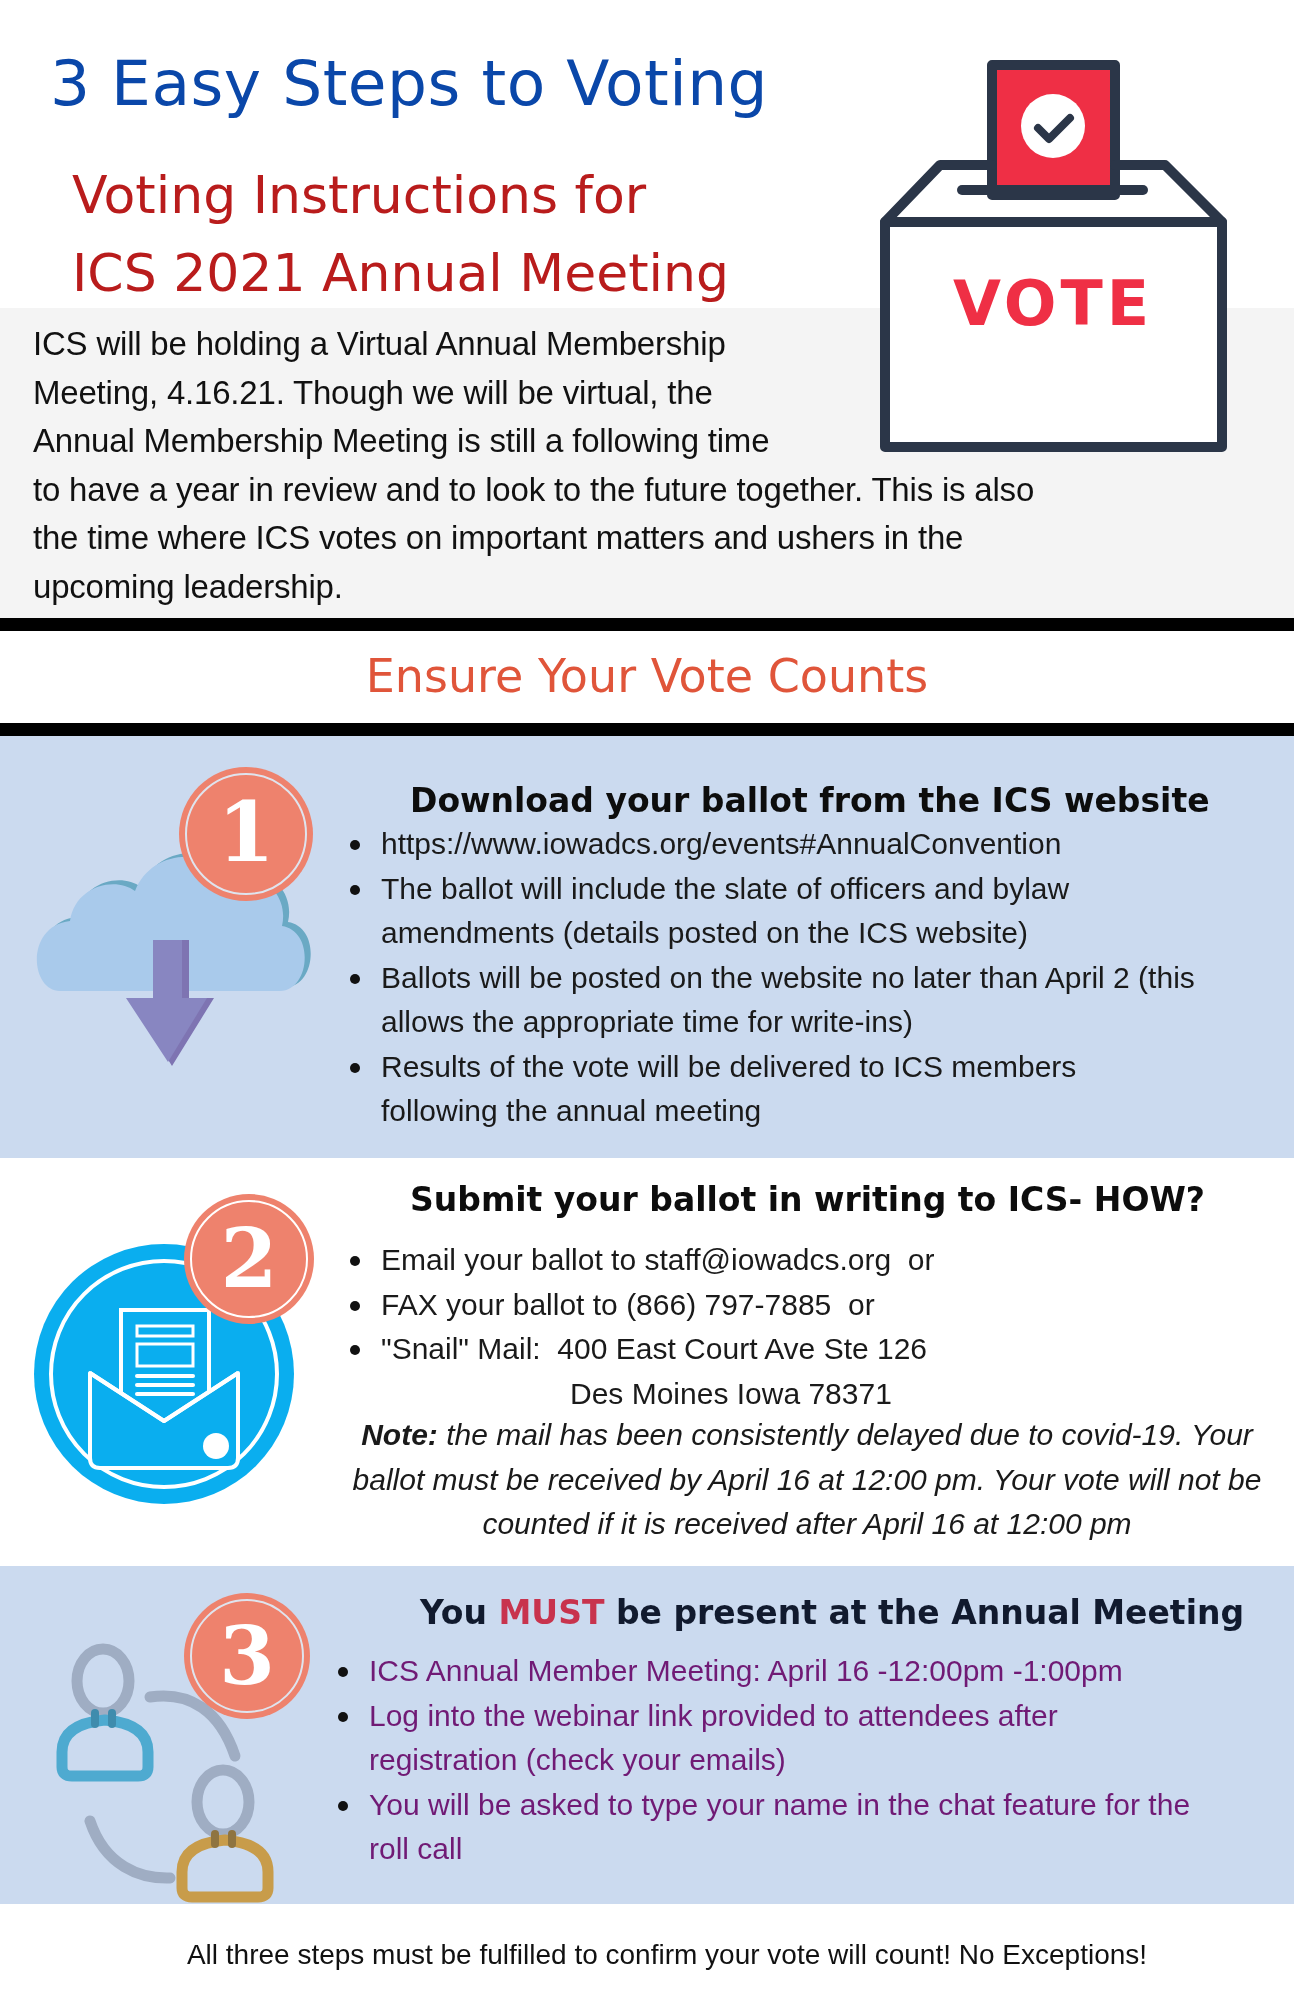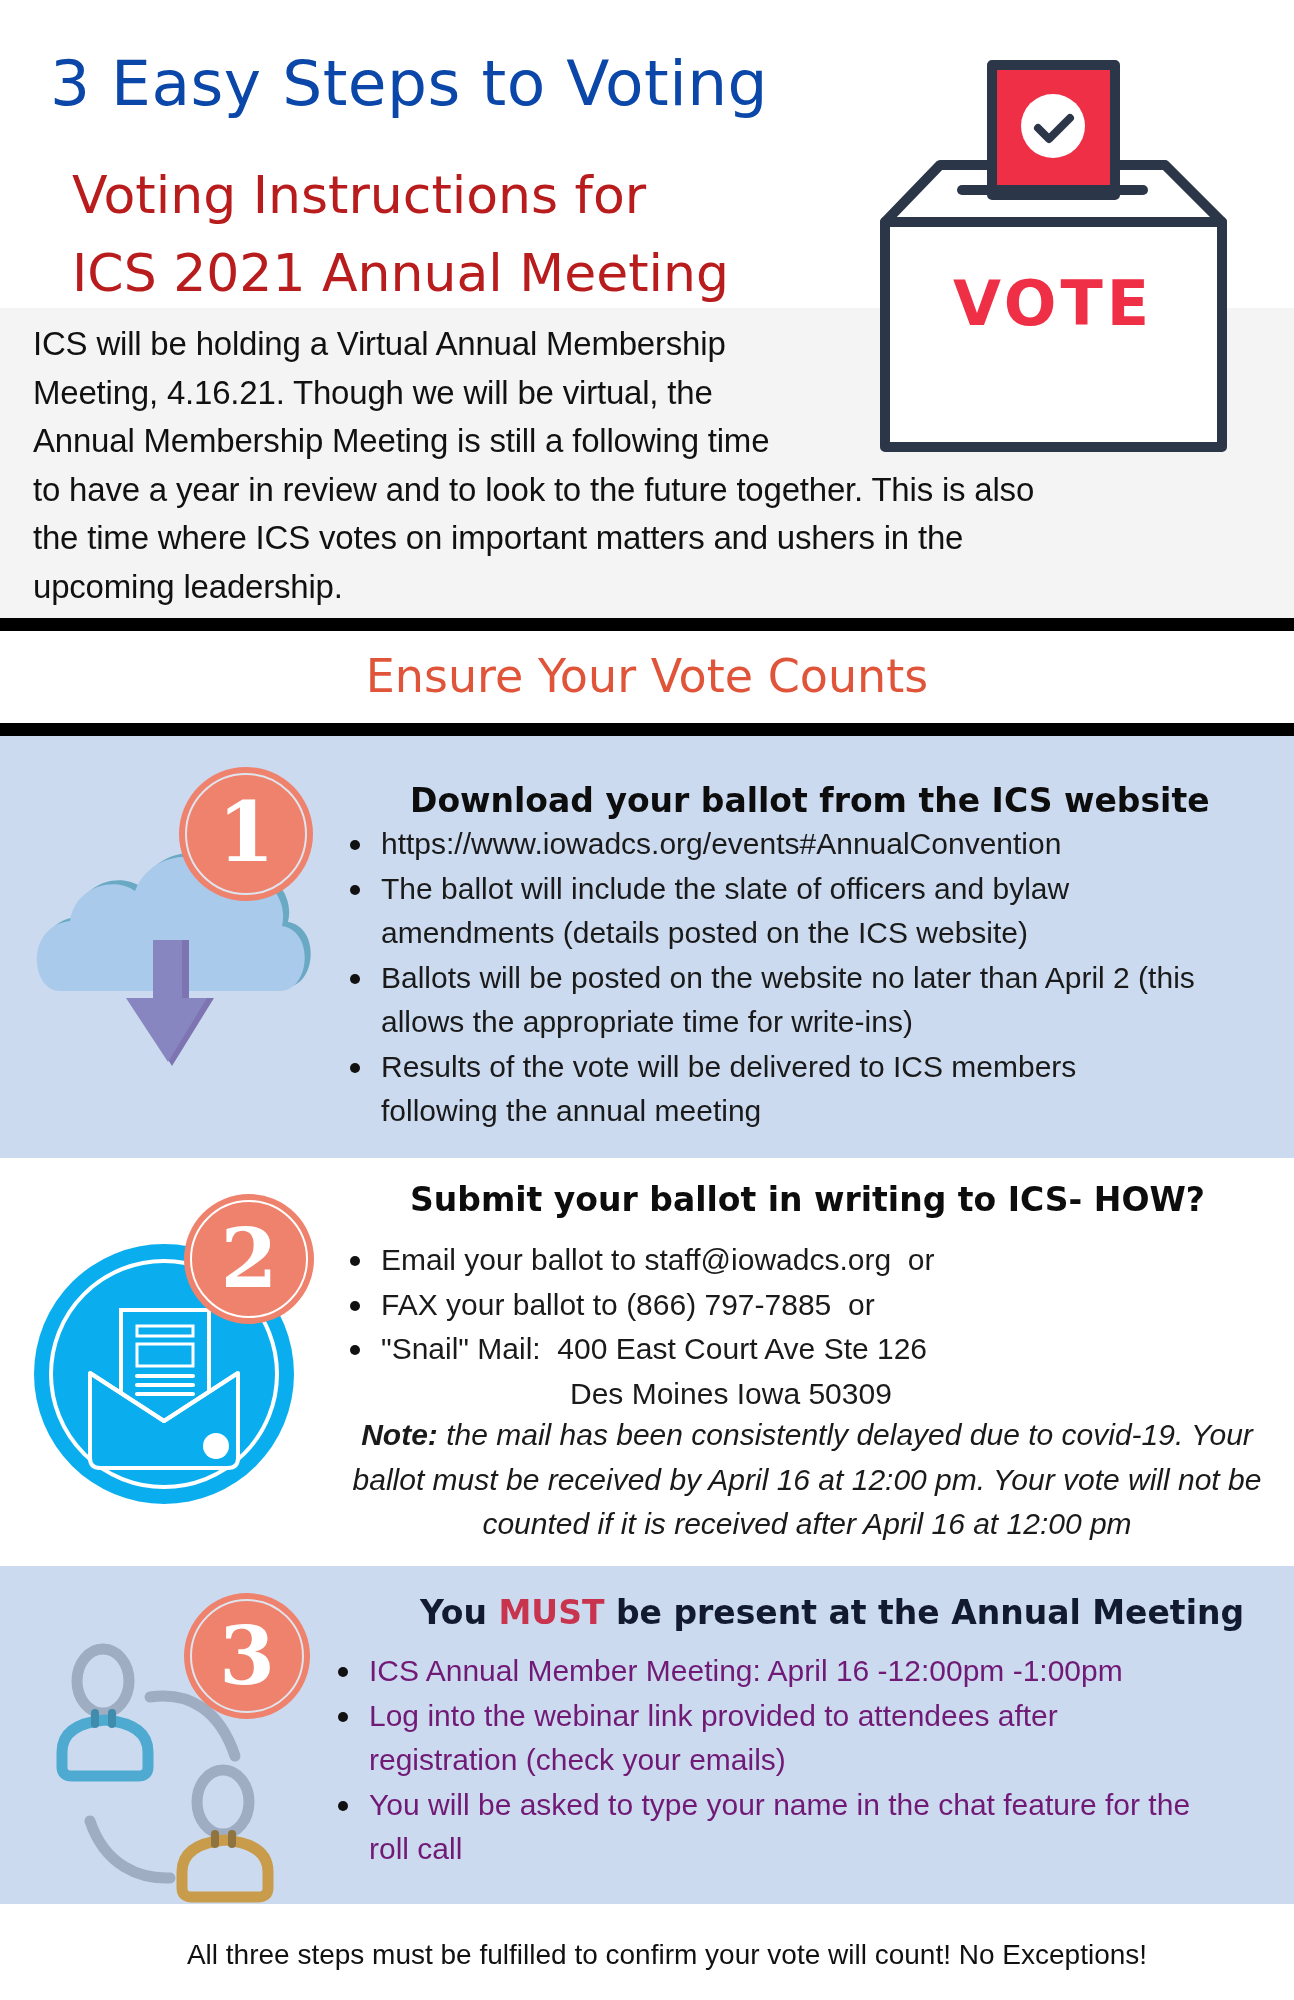--- a/index.html
+++ b/index.html
@@ -175,21 +175,21 @@
       <span class="or">or</span>
     </li>
     <li>
       <span>FAX your ballot to (866) 797-7885</span>&nbsp;
       <span class="or">or</span>
     </li>
     <li>
       <span style="white-space:pre">"Snail" Mail:  400 East Court Ave Ste 126</span>
     </li>
     <li class="no-bullet" style="padding-left:222px">
-      <span>Des Moines Iowa 50309</span>
+      <span>Des Moines Iowa 78371</span>
     </li>
   </ul>
   <div class="abs note" style="left:320px; top:255px; width:974px;">
     <div><b>Note:</b> <span>the mail has been consistently delayed due to covid-19. Your</span></div>
     <div>ballot must be received by April 16 at 12:00 pm. Your vote will not be</div>
     <div>counted if it is received after April 16 at 12:00 pm</div>
   </div>
 </div>
 
 <div class="abs section bg-blue" style="top:1566px; height:338px;">

